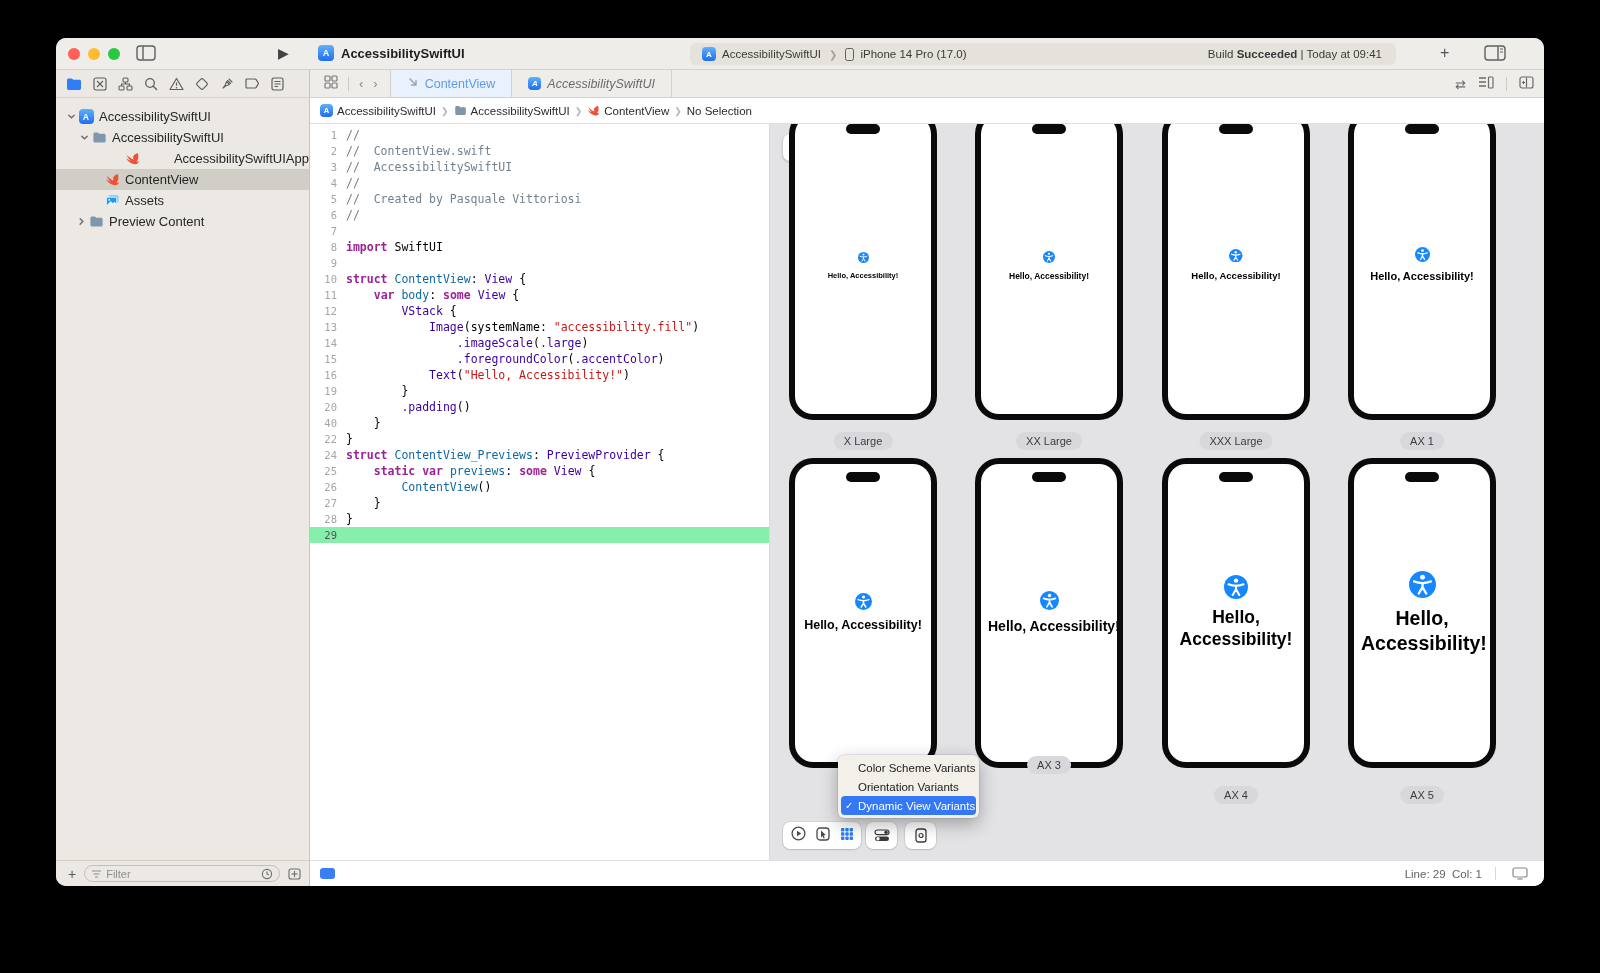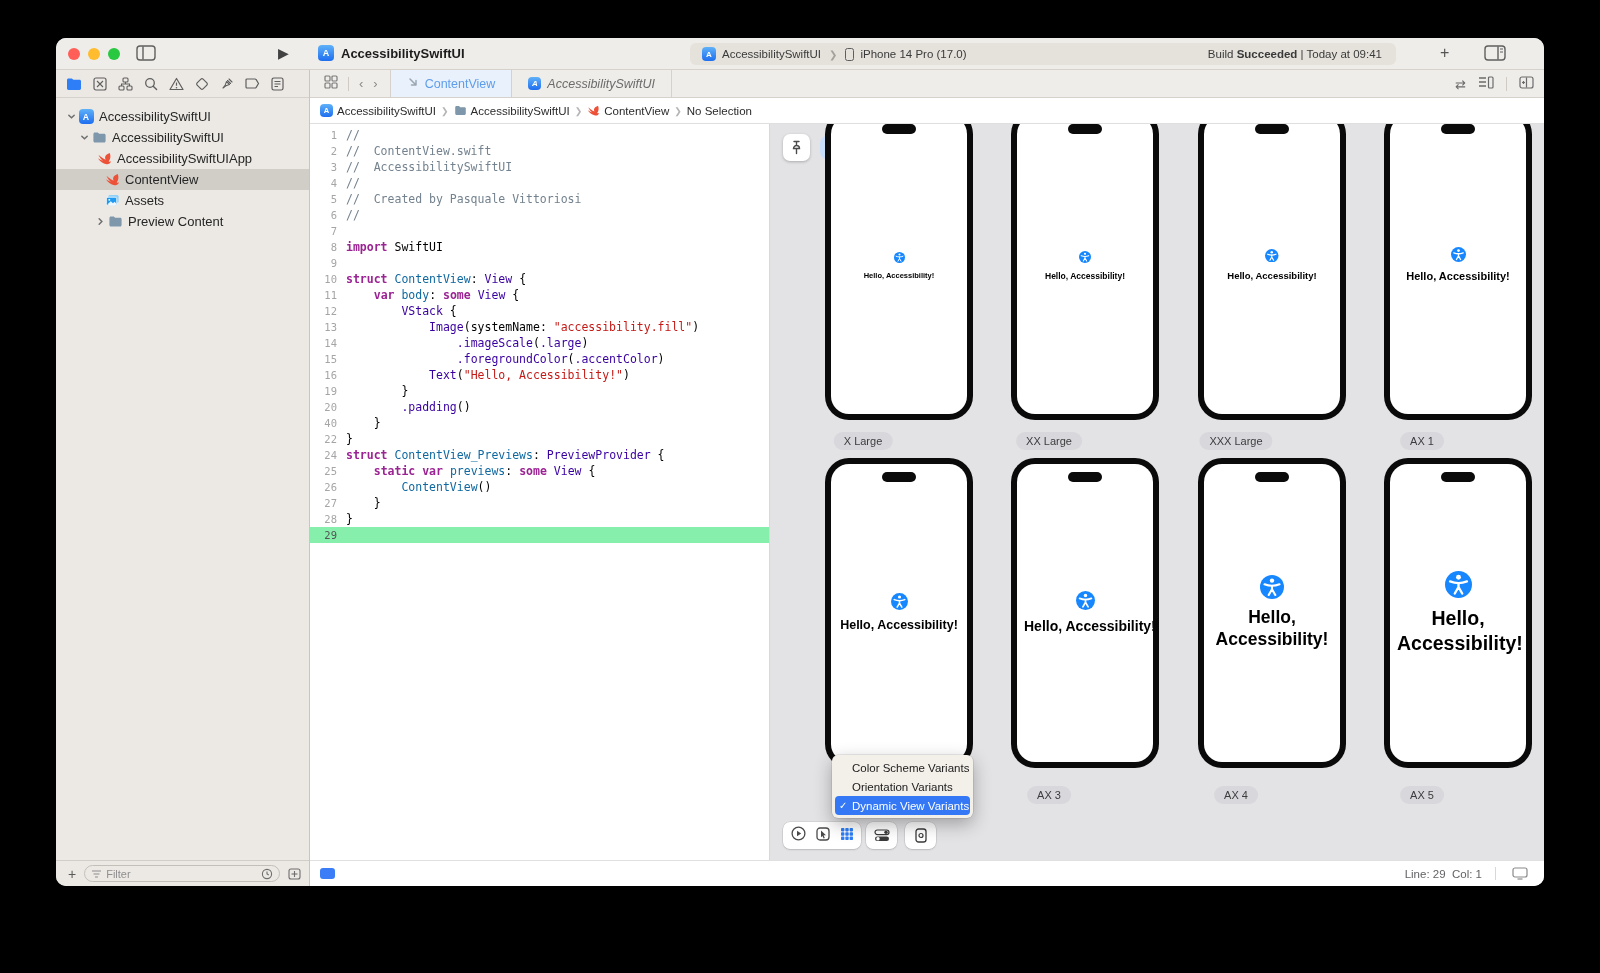--- a/index.html
+++ b/index.html
@@ -82,39 +82,39 @@
   .typ { color:#3900A0; }
   .decl { color:#0F68A0; }
   .com { color:#73828E; }
   .pl { color:#000; }
 
   
   #preview-canvas { flex:1; position:relative; background:#E3E3E6; overflow:hidden; }
   #pin-button { position:absolute; left:13px; top:10px; width:27px; height:27px; background:#FFFFFF; border-radius:7px; box-shadow:0 1px 3px rgba(0,0,0,.25); display:flex; align-items:center; justify-content:center; }
   #content-view-pill { position:absolute; left:50px; top:12px; height:23px; background:#C9DEFA; border-radius:7px; display:flex; align-items:center; gap:6px; padding:0 11px; color:#2D6FDB; font-size:12px; font-weight:500; }
 
-  .phone { position:absolute; width:148px; background:#0A0A0A; border-radius:24px; padding:6px;margin-left:36px; }
+  .phone { position:absolute; width:148px; background:#0A0A0A; border-radius:24px; padding:6px; }
   .screen { position:relative; width:100%; height:100%; background:#FFFFFF; border-radius:18px; display:flex; flex-direction:column; align-items:center; justify-content:center; overflow:hidden; }
   .dyn-island { position:absolute; top:8px; left:50%; transform:translateX(-50%); width:34px; height:10px; background:#0A0A0A; border-radius:5px; }
   .hello-text { color:#000; text-align:center; line-height:1.25; margin-top:4px; }
   .nowrap .hello-text { white-space:nowrap; }
   .phone-label { position:absolute; transform:translateX(-50%); background:#D8D8DC; border-radius:9px; padding:3px 10px; font-size:11px; color:#3C3C3E; white-space:nowrap; }
 
   
   .v0 .hello-text{font-size:7.5px;font-weight:700}.v0 .acc-svg{width:11px;height:11px}
   .v1 .hello-text{font-size:8.5px;font-weight:700}.v1 .acc-svg{width:12px;height:12px}
   .v2 .hello-text{font-size:9.5px;font-weight:700}.v2 .acc-svg{width:13.5px;height:13.5px}
   .v3 .hello-text{font-size:11px;font-weight:700}.v3 .acc-svg{width:15px;height:15px}
   .v4 .hello-text{font-size:12.5px;font-weight:700}.v4 .acc-svg{width:17px;height:17px}
   .v5 .hello-text{font-size:14px;font-weight:700}.v5 .acc-svg{width:19px;height:19px}
   .v6 .hello-text{font-size:17.5px;font-weight:700}.v6 .acc-svg{width:24px;height:24px}
   .v7 .hello-text{font-size:19.5px;font-weight:700}.v7 .acc-svg{width:27px;height:27px}
 
   
-  #variants-menu { position:absolute; left:62px; top:631px; width:141px; background:#F3EFE9; border-radius:6px; box-shadow:0 6px 18px rgba(0,0,0,.3), 0 0 0 0.5px rgba(0,0,0,.15); padding:3px; z-index:50; }
+  #variants-menu { position:absolute; left:68px; top:631px; width:141px; background:#F3EFE9; border-radius:6px; box-shadow:0 6px 18px rgba(0,0,0,.3), 0 0 0 0.5px rgba(0,0,0,.15); padding:3px; z-index:50; }
   .menu-item { position:relative; height:19px; display:flex; align-items:center; padding-left:17px; font-size:11.5px; color:#1B1B1B; border-radius:4px; }
   .menu-item.selected { background:#3478F6; color:#FFFFFF; }
   .menu-check { position:absolute; left:4px; font-size:10px; }
 
   
   .cv-group { position:absolute; top:698px; height:27px; background:#FFFFFF; border-radius:7px; box-shadow:0 0 0 0.5px rgba(0,0,0,.12), 0 1px 2px rgba(0,0,0,.12); display:flex; align-items:center; justify-content:center; gap:10px; }
   #cv-group-modes { left:13px; width:78px; }
   #cv-group-toggles { left:96px; width:31px; }
   #cv-group-device { left:135px; width:31px; }
 
@@ -251,21 +251,21 @@
                 <path d="M2 3.5 L5 6.5 L8 3.5" fill="none" stroke="#6E6E6E" stroke-width="1.6" stroke-linecap="round"></path>
               </svg>
             </span>
             <span class="tree-icon">
               <svg class="i" width="15" height="15" viewBox="0 0 16 16">
                 <path d="M1.5 4.2 c0-.9.7-1.6 1.5-1.6 h3.2 l1.4 1.3 h5.4 c.9 0 1.5.7 1.5 1.6 v6.3 c0 .9-.6 1.6-1.5 1.6 H3 c-.8 0-1.5-.7-1.5-1.6 Z" fill="#7E97AB"></path>
               </svg>
             </span>
             <span class="tree-label">AccessibilitySwiftUI</span>
           </div>
-          <div class="tree-row" style="padding-left: 28px;">
+          <div class="tree-row" style="padding-left: 28px; justify-content: space-between;">
             <span class="tree-chev"></span>
             <span class="tree-icon">
               <svg class="i" width="15" height="15" viewBox="0 0 16 16">
                 <path d="M13.6 2.2 C14.9 5.3 14.4 8.8 12.5 11.1 C13.3 11.5 14.2 11.5 15 11 C14.4 13.2 12.3 14.4 10 14.1 C6.5 13.6 3.2 11.2 1 7.8 C2.7 9 4.6 10 6.6 10.6 C4.4 8.8 2.6 6.4 1.6 3.9 C3.8 6.1 6.4 7.9 9.2 9.2 C8.1 6.8 8.3 4.2 13.6 2.2 Z" fill="#ED5138"></path>
               </svg>
             </span>
             <span class="tree-label">AccessibilitySwiftUIApp</span>
           </div>
           <div class="tree-row selected" style="padding-left: 36px;">
             <span class="tree-chev"></span>
@@ -281,21 +281,21 @@
             <span class="tree-icon">
               <svg class="i" width="15" height="15" viewBox="0 0 16 16">
                 <rect x="3.5" y="2" width="11" height="8.5" rx="1.6" fill="#8ED0F8"></rect>
                 <rect x="1.5" y="4.5" width="11" height="8.5" rx="1.6" fill="#1E9BF0" stroke="#FFF" stroke-width="0.8"></rect>
                 <circle cx="4.6" cy="7.3" r="1" fill="#FFF"></circle>
                 <path d="M3 11.7 L6.2 8.8 L8.5 11 L10.3 9.4 L12 11.2 V11.4 a1.6 1.6 0 0 1 -1.6 1.6 H4.6 a1.6 1.6 0 0 1 -1.6-1.5 Z" fill="#FFF" opacity="0.9"></path>
               </svg>
             </span>
             <span class="tree-label">Assets</span>
           </div>
-          <div class="tree-row" style="padding-left: 39px;">
+          <div class="tree-row" style="padding-left: 20px;">
             <span class="tree-chev">
               <svg width="9" height="9" viewBox="0 0 10 10">
                 <path d="M3.5 2 L6.5 5 L3.5 8" fill="none" stroke="#6E6E6E" stroke-width="1.6" stroke-linecap="round"></path>
               </svg>
             </span>
             <span class="tree-icon">
               <svg class="i" width="15" height="15" viewBox="0 0 16 16">
                 <path d="M1.5 4.2 c0-.9.7-1.6 1.5-1.6 h3.2 l1.4 1.3 h5.4 c.9 0 1.5.7 1.5 1.6 v6.3 c0 .9-.6 1.6-1.5 1.6 H3 c-.8 0-1.5-.7-1.5-1.6 Z" fill="#7E97AB"></path>
               </svg>
             </span>
@@ -527,21 +527,21 @@
                   <div class="dyn-island"></div>
                   <span><svg class="acc-svg" viewBox="0 0 24 24">
                       <circle cx="12" cy="12" r="12" fill="#1787FF"></circle>
                       <circle cx="12" cy="5.6" r="2.2" fill="#FFF"></circle>
                       <path d="M4.5 9.3 C7 10.3 9.5 10.8 12 10.8 C14.5 10.8 17 10.3 19.5 9.3" fill="none" stroke="#FFF" stroke-width="2.1" stroke-linecap="round"></path>
                       <path d="M12 10.8 V14.2 M12 14.2 L8.7 20 M12 14.2 L15.3 20" fill="none" stroke="#FFF" stroke-width="2.1" stroke-linecap="round"></path>
                     </svg></span>
                   <div class="hello-text" style="max-width: 122px;">Hello, Accessibility!</div>
                 </div>
               </div>
-              <div class="phone-label" style="left: 279px; top: 662px;">AX 3</div>
+              <div class="phone-label" style="left: 279px; top: 632px;">AX 3</div>
               <div class="phone v6" style="left: 392px; top: 334px; height: 310px;">
                 <div class="screen">
                   <div class="dyn-island"></div>
                   <span><svg class="acc-svg" viewBox="0 0 24 24">
                       <circle cx="12" cy="12" r="12" fill="#1787FF"></circle>
                       <circle cx="12" cy="5.6" r="2.2" fill="#FFF"></circle>
                       <path d="M4.5 9.3 C7 10.3 9.5 10.8 12 10.8 C14.5 10.8 17 10.3 19.5 9.3" fill="none" stroke="#FFF" stroke-width="2.1" stroke-linecap="round"></path>
                       <path d="M12 10.8 V14.2 M12 14.2 L8.7 20 M12 14.2 L15.3 20" fill="none" stroke="#FFF" stroke-width="2.1" stroke-linecap="round"></path>
                     </svg></span>
                   <div class="hello-text" style="max-width: 122px;">Hello, Accessibility!</div>

